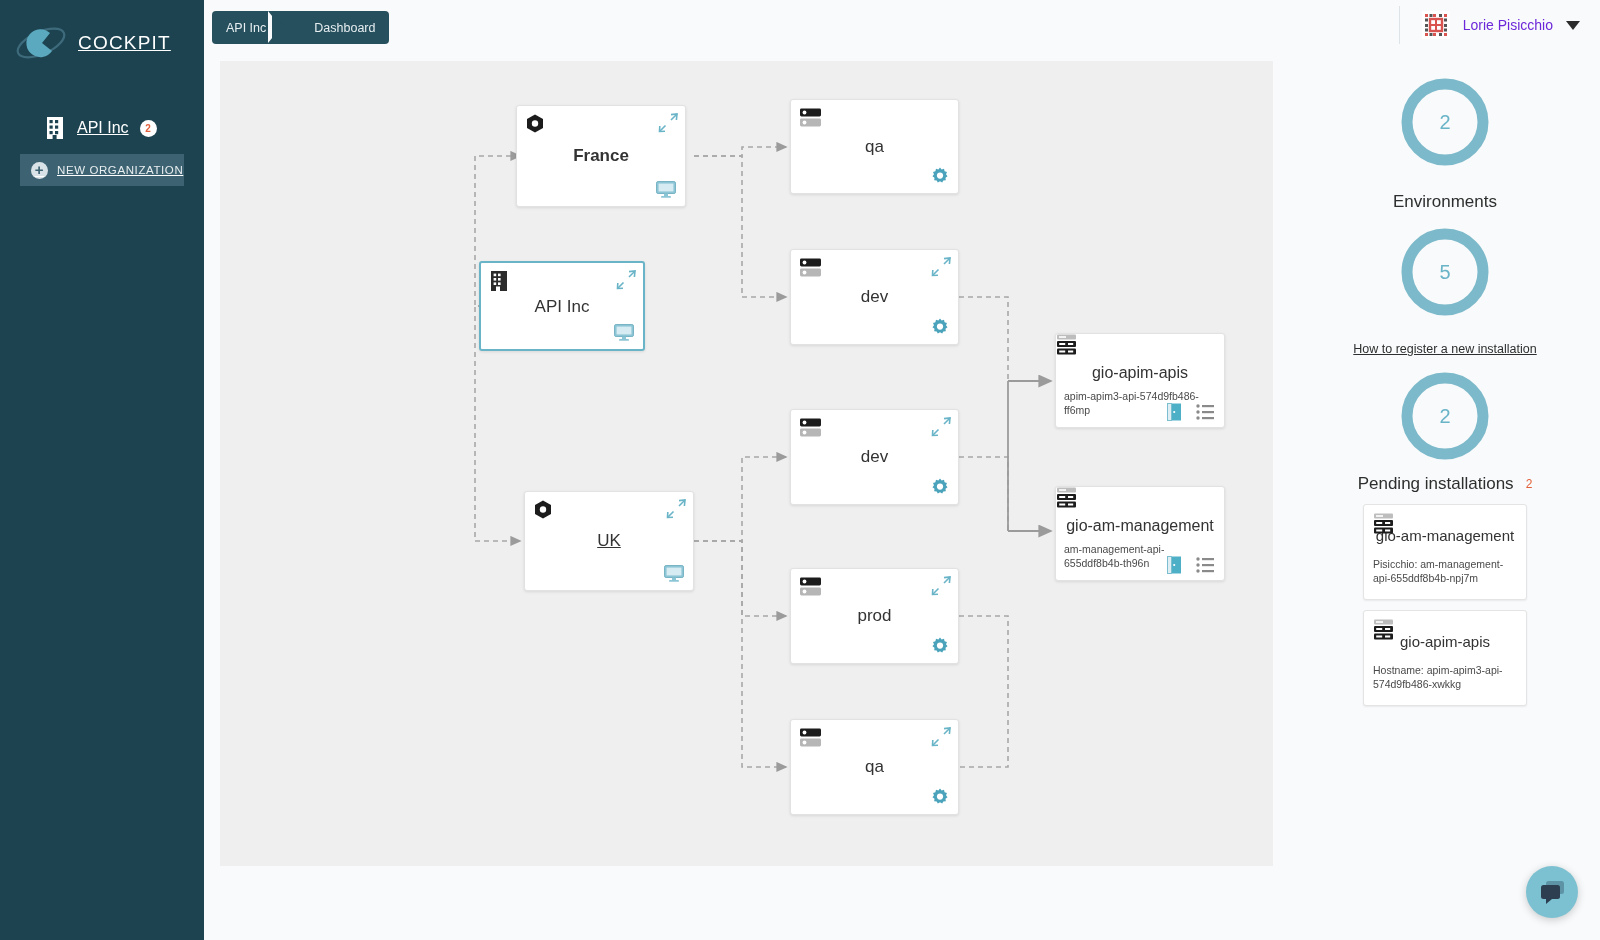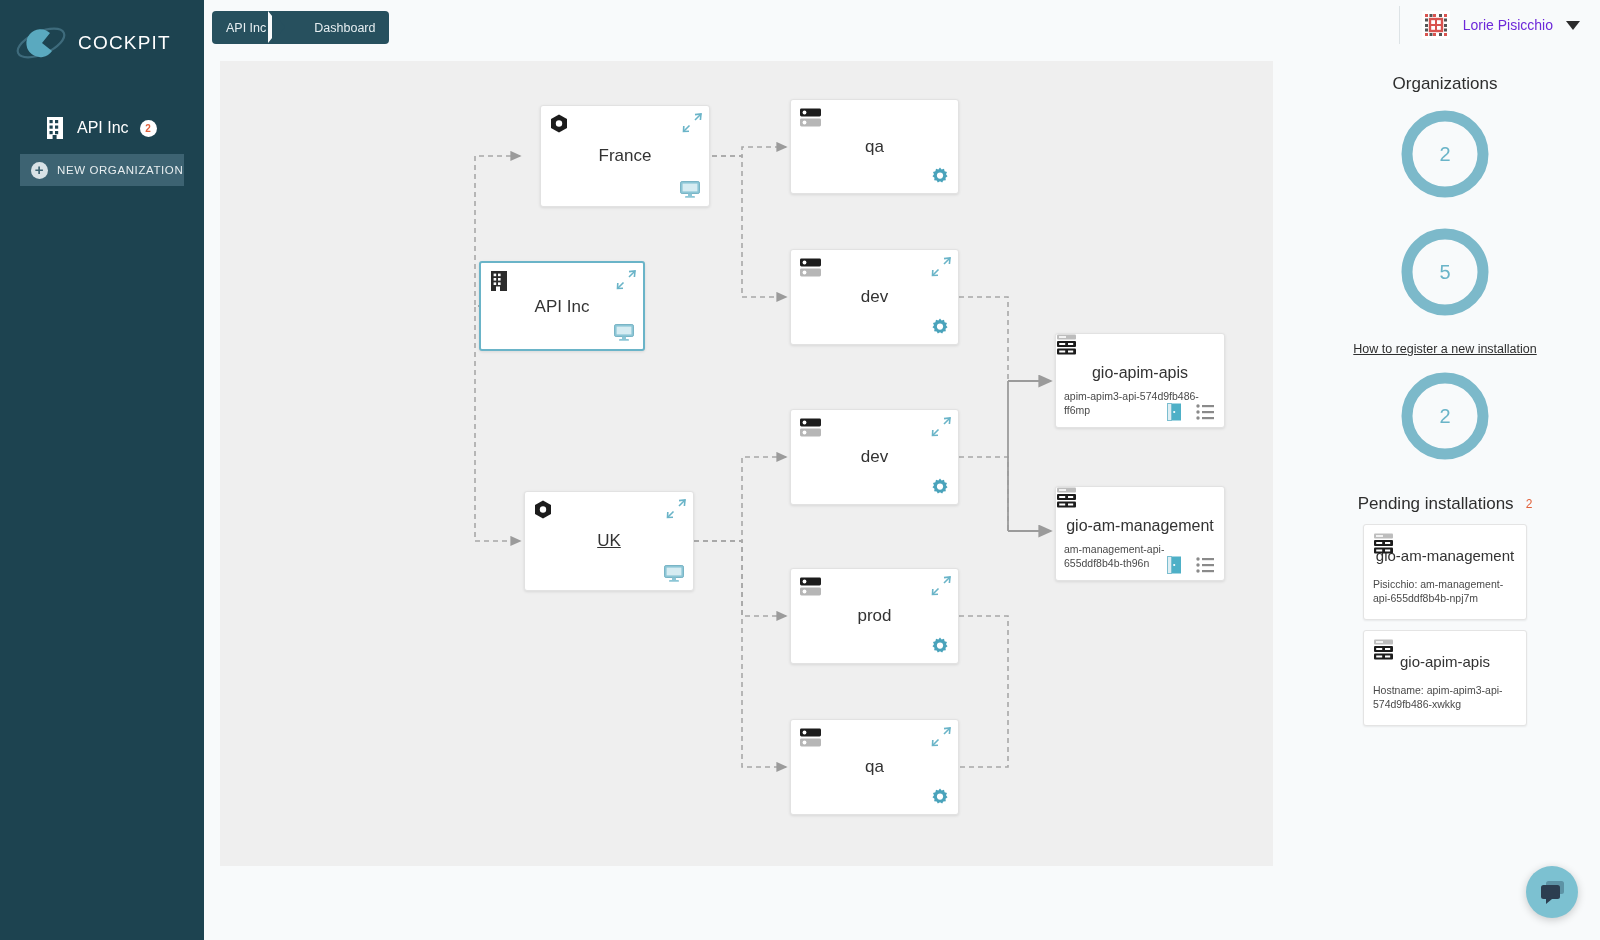--- a/index.html
+++ b/index.html
@@ -10,20 +10,21 @@
     overflow: hidden;
   }
   #app { position: relative; width: 1600px; height: 940px; }
 
   
   .sidebar {
     position: absolute; left: 0; top: 0;
     width: 204px; height: 940px;
     background: #1d4350;
     color: #fff;
+    text-decoration: underline;
   }
   .brand {
     display: flex; align-items: center; gap: 10px;
     padding: 14px 0 0 14px; height: 72px;
   }
   .brand-logo { width: 54px; height: 44px; position: relative; flex: 0 0 auto; }
   .brand-name {
     font-size: 19px; letter-spacing: 1.2px; color: #ffffff; font-weight: 400;
   }
   .org-row {
@@ -169,21 +170,21 @@
   .donut {
     position: relative; width: 96px; height: 96px; margin: 12px auto 0;
   }
   .donut-val {
     position: absolute; left: 0; right: 0; top: 50%;
     transform: translateY(-50%);
     text-align: center; font-size: 20px; color: #6ab4c8;
   }
   .pending-head {
     display: flex; align-items: center; justify-content: center; gap: 12px;
-    margin-top: 30px;
+    margin-top: 10px;
   }
   .pending-title { font-size: 17px; color: #2e2e2e; }
   .pending-count { font-size: 12px; color: #e1603a; }
   .pend-card {
     width: 164px; margin: 10px auto 0;
     background: #fff; border: 1px solid #e4e4e4; border-radius: 3px;
     box-shadow: 0 1px 2px rgba(0,0,0,.07);
     position: relative; padding: 8px 9px 9px;
     min-height: 96px;
     cursor: pointer;
@@ -350,21 +351,21 @@
               <path d="M2.5 19.5 L8.5 13.5"></path>
               <path d="M8 19.2 L2.5 19.5 L2.8 14"></path>
             </svg></span>
           <span class="br-icon" style="display: inline-block; line-height: 0;"><svg width="20" height="17" viewBox="0 0 20 17">
               <rect x="0.5" y="0.5" width="19" height="12" rx="1.6" fill="#8cc6d6" stroke="#79b4c5"></rect>
               <rect x="2.6" y="2.6" width="14.8" height="7.8" fill="#d6ecf2"></rect>
               <rect x="8" y="12.5" width="4" height="3" fill="#8cc6d6"></rect>
               <rect x="5" y="15" width="10" height="1.8" rx="0.9" fill="#8cc6d6"></rect>
             </svg></span>
         </div>
-        <div class="node" style="left: 320px; top: 44px; width: 170px; height: 102px;">
+        <div class="node" style="left: 296px; top: 44px; width: 170px; height: 102px; font-weight: bold;">
           <span class="tl-icon" style="display: inline-block; line-height: 0;"><svg width="18" height="19" viewBox="0 0 18 19">
               <polygon points="9,0.5 17,5 17,14 9,18.5 1,14 1,5" fill="#1c1c1c"></polygon>
               <circle cx="9" cy="9.5" r="3.2" fill="#fff"></circle>
             </svg></span>
           <div class="node-label" style="top: 40px;">France</div>
           <span class="expand" style="display: inline-block; line-height: 0;"><svg width="22" height="22" viewBox="0 0 22 22" stroke="#6ab4c8" stroke-width="1.6" fill="none">
               <path d="M20 2 L14 8"></path>
               <path d="M14 2.6 L20 2 L19.4 8"></path>
               <path d="M2.5 19.5 L8.5 13.5"></path>
               <path d="M8 19.2 L2.5 19.5 L2.8 14"></path>
@@ -547,30 +548,30 @@
                   <rect x="6" y="13" width="12" height="2.2"></rect>
                 </g>
               </svg></span>
           </div></div>
       </div>
   </div>
 
   <div class="right-panel">
 
     <div style="margin-top:18px">
-      <div class="stat-title">Organizations</div>
       <div class="donut">
         <svg width="96" height="96" viewBox="0 0 96 96">
           <circle cx="48" cy="48" r="38" fill="none" stroke="#7cb9ca" stroke-width="11"></circle>
         </svg>
         <div class="donut-val">2</div>
       </div>
     </div>
 
     <div style="margin-top:22px">
+      <div class="stat-title">Environments</div>
       <div class="donut">
         <svg width="96" height="96" viewBox="0 0 96 96">
           <circle cx="48" cy="48" r="38" fill="none" stroke="#7cb9ca" stroke-width="11"></circle>
         </svg>
         <div class="donut-val">5</div>
       </div>
     </div>
 
     <div style="margin-top:22px">
       <div class="stat-sub">How to register a new installation</div>

